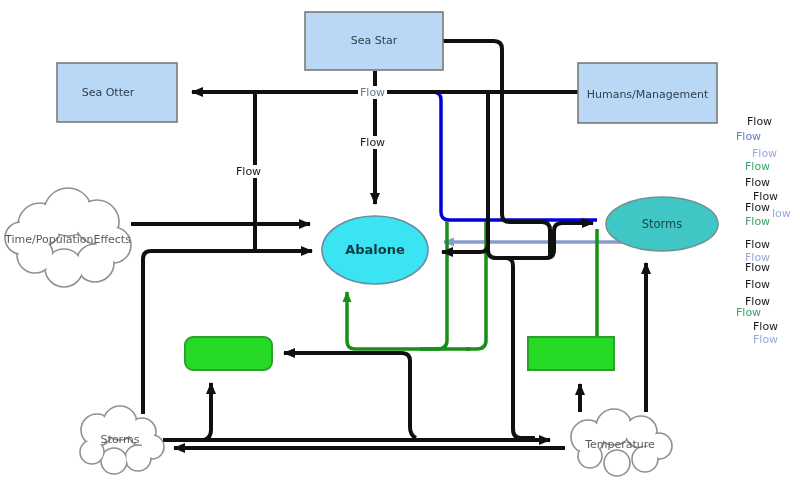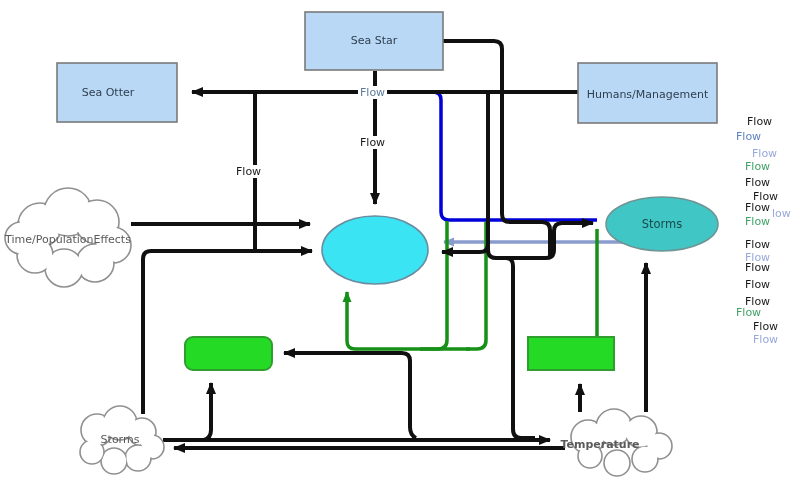--- a/index.html
+++ b/index.html
@@ -134,27 +134,28 @@
   <rect x="578" y="63" width="139" height="60" fill="#b8d8f5" stroke="#7a7a7a" stroke-width="1.6"></rect>
   <ellipse cx="375" cy="250" rx="53" ry="34" fill="#3ae4f2" stroke="#6b8ba0" stroke-width="1.6"></ellipse>
   <ellipse cx="662" cy="224" rx="56" ry="27" fill="#41c6c6" stroke="#6f9494" stroke-width="1.6"></ellipse>
   <rect x="185" y="337" width="87" height="33" rx="8" fill="#25da25" stroke="#2f9e2f" stroke-width="2"></rect>
   <rect x="528" y="337" width="86" height="33" fill="#25da25" stroke="#2f9e2f" stroke-width="2"></rect>
 </svg>
 
 <div class="node-label" style="left:305px;top:12px;width:138px;height:58px;">Sea Star</div>
 <div class="node-label" style="left:57px;top:63px;width:102px;height:59px;">Sea Otter</div>
 <div class="node-label" style="left:578px;top:65px;width:139px;height:60px;">Humans/Management</div>
+<div class="node-label abalone-text" style="left:322px;top:233px;width:106px;height:34px;">Abalone</div>
 <div class="node-label urchins-text" style="left:606px;top:211px;width:112px;height:26px;">Storms</div>
 <div class="node-label cloud-label" style="left:8px;top:220px;width:120px;height:40px;flex-direction:row;">
   <span>Time/Population</span>
   <span>Effects</span>
 </div>
 <div class="node-label cloud-label" style="left:70px;top:432px;width:100px;height:16px;">Storms</div>
-<div class="node-label cloud-label" style="left:545px;top:437px;width:110px;height:16px;font-weight:bold;">Temperature</div>
+<div class="node-label cloud-label" style="left:565px;top:437px;width:110px;height:16px;">Temperature</div>
 
 <div class="edge-label" style="left:358px;top:136px;">Flow</div>
 <div class="edge-label" style="left:234px;top:165px;">Flow</div>
 <div class="edge-label fl-slate" style="left:358px;top:86px;">Flow</div>
 
 <div>
       <div class="flow-label fl-black" style="left: 747px; top: 115px;">Flow</div>
       <div class="flow-label fl-steel" style="left: 736px; top: 130px;">Flow</div>
       <div class="flow-label fl-peri" style="left: 752px; top: 147px;">Flow</div>
       <div class="flow-label fl-green" style="left: 745px; top: 160px;">Flow</div>

